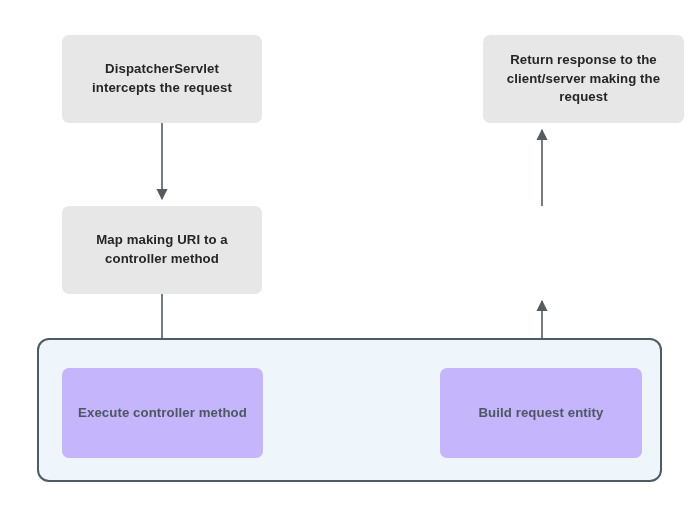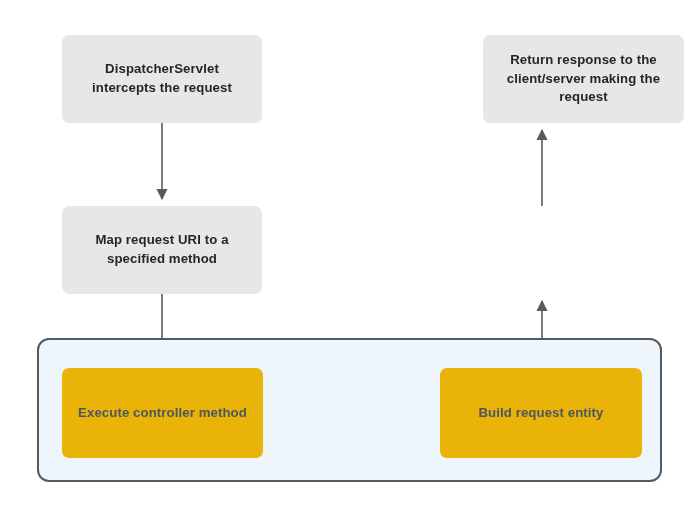--- a/index.html
+++ b/index.html
@@ -50,21 +50,21 @@
     font-weight: bold;
     font-size: 13.2px;
     line-height: 1.42;
     letter-spacing: 0.1px;
   }
   .node.outer {
     background: #e7e7e7;
     color: #262626;
   }
   .node.inner {
-    background: #eab308;
+    background: #c4b5fd;
     color: #4c5763;
   }
   .node-label {
     display: block;
     width: 100%;
   }
 </style>
 </head>
 <body>
 
@@ -98,21 +98,21 @@
     </g>
   </svg>
 
   <div class="group-box" style="left:37px; top:338px; width:625px; height:144px;"></div>
 
   <div class="node outer" style="left:62px; top:35px; width:200px; height:88px;">
     <span class="node-label">DispatcherServlet intercepts the request</span>
   </div>
 
   <div class="node outer" style="left:62px; top:206px; width:200px; height:88px;">
-    <span class="node-label">Map request URI to a specified method</span>
+    <span class="node-label">Map making URI to a controller method</span>
   </div>
 
   <div class="node inner" style="left:62px; top:368px; width:201px; height:90px;">
     <span class="node-label">Execute controller method</span>
   </div>
 
   <div class="node inner" style="left:440px; top:368px; width:202px; height:90px;">
     <span class="node-label">Build request entity</span>
   </div>
 

